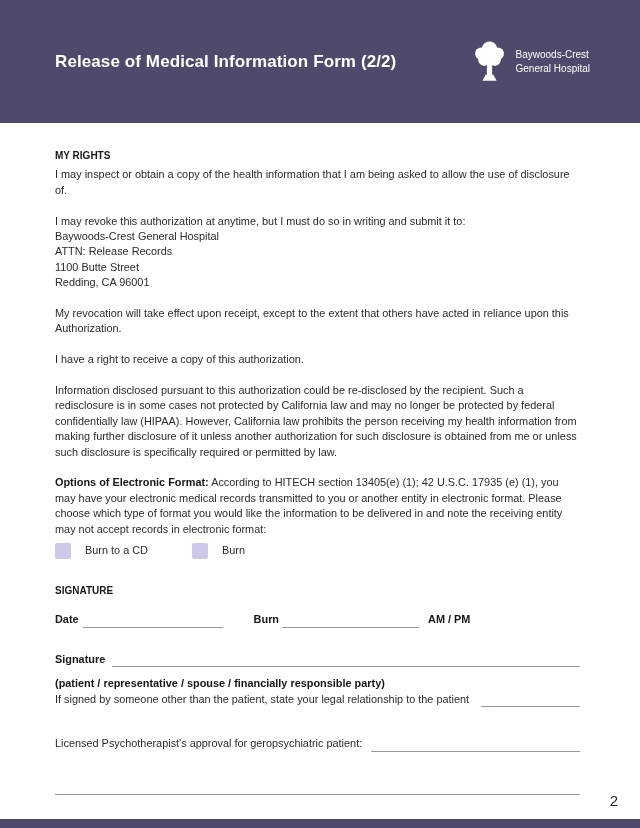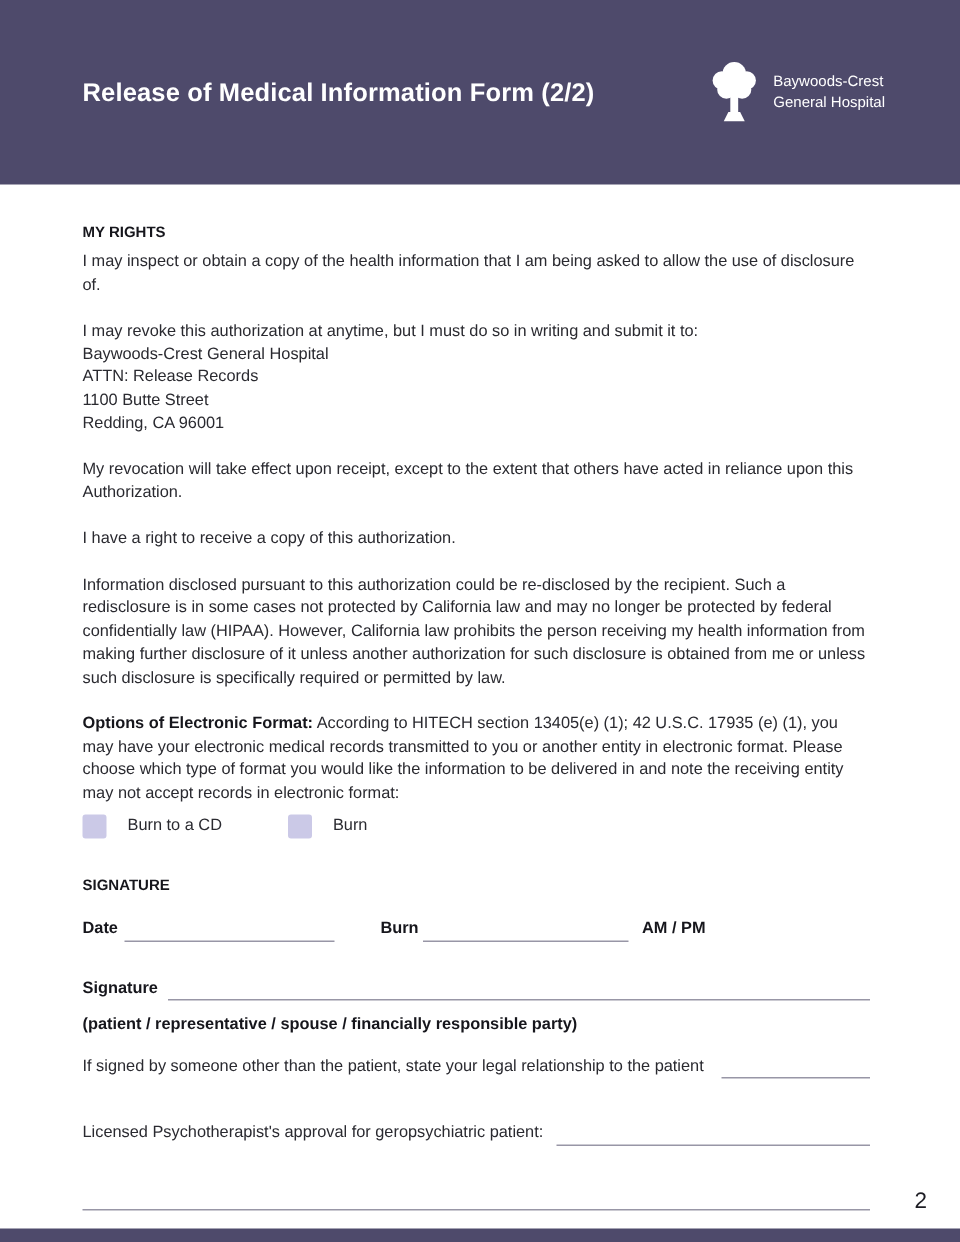--- a/index.html
+++ b/index.html
@@ -97,21 +97,21 @@
   .label-ampm { margin-left: 9px; text-align: right; }
 
   .row-signature { margin-top: 24px; }
   .line-signature { margin-left: 7px; }
 
   .party-note {
     font-weight: bold;
     color: #16161c;
     margin: 9px 0 0 0;
   }
-  .row-relationship { margin-top: 12px; }
+  .row-relationship { margin-top: 0; }
   .line-relationship { margin-left: 12px; }
 
   .row-psych { margin-top: 29px; }
   .line-psych { margin-left: 9px; }
 
   .line-continuation {
     margin-top: 30px;
     width: 100%;
   }
 

